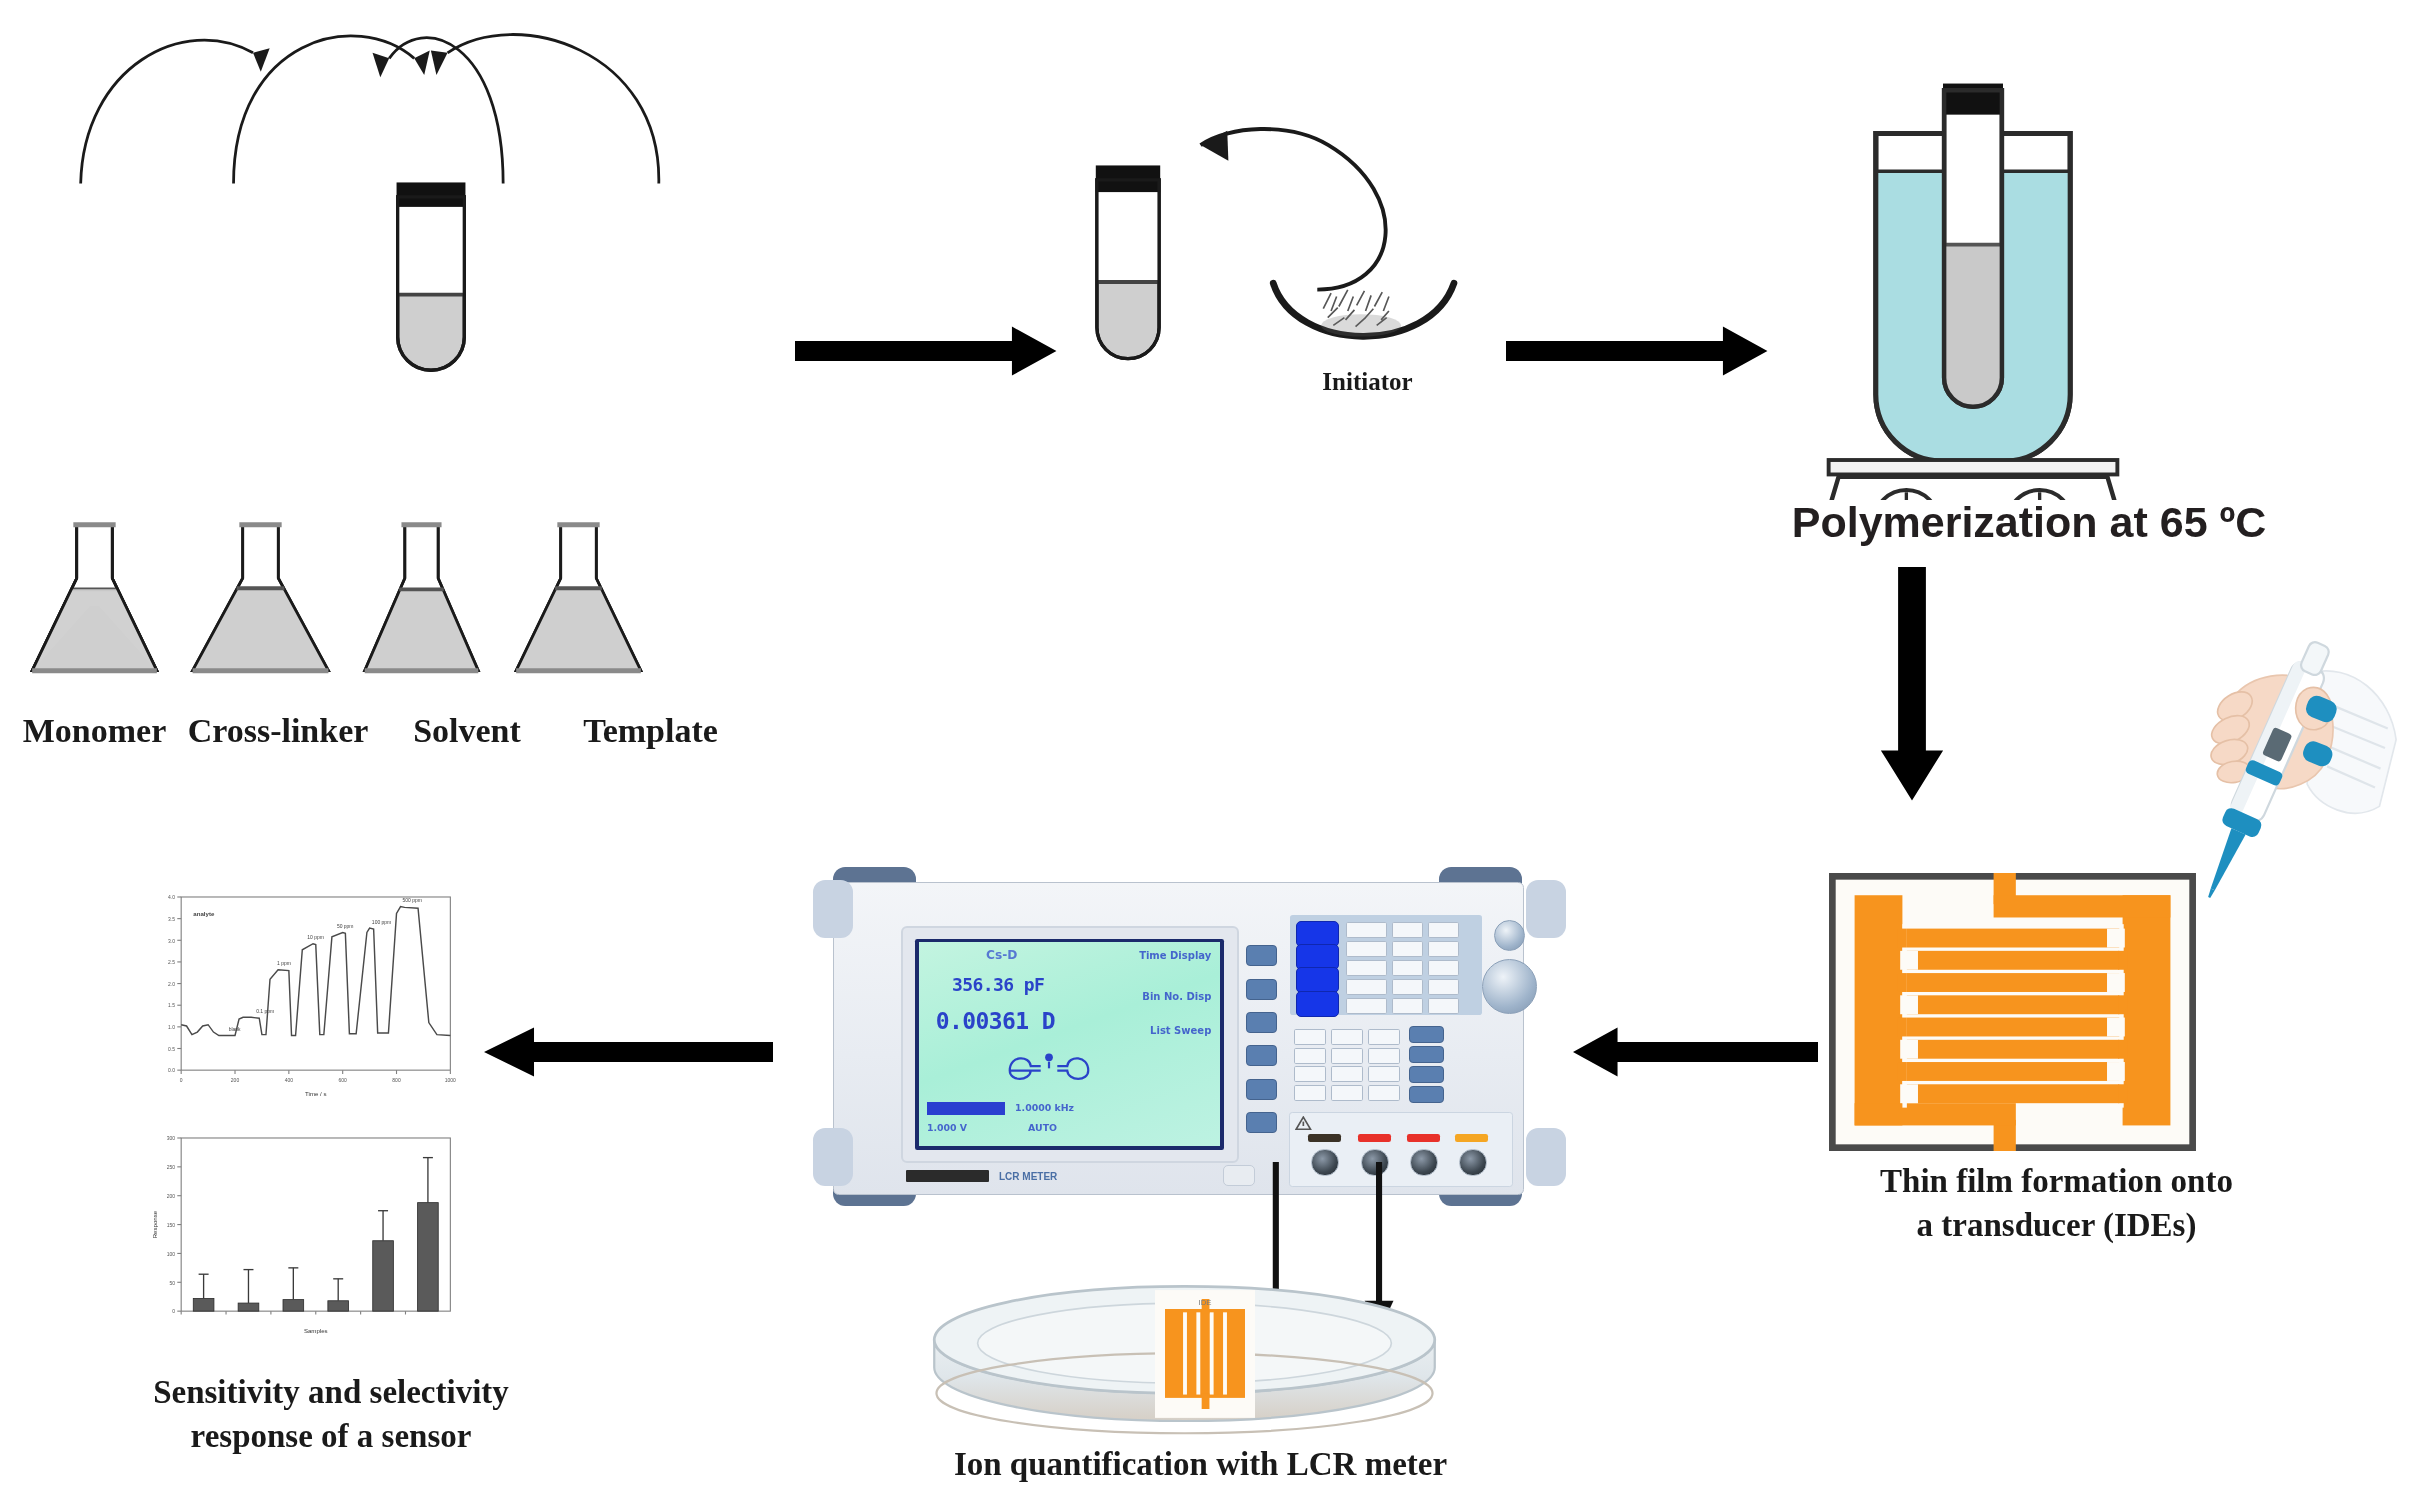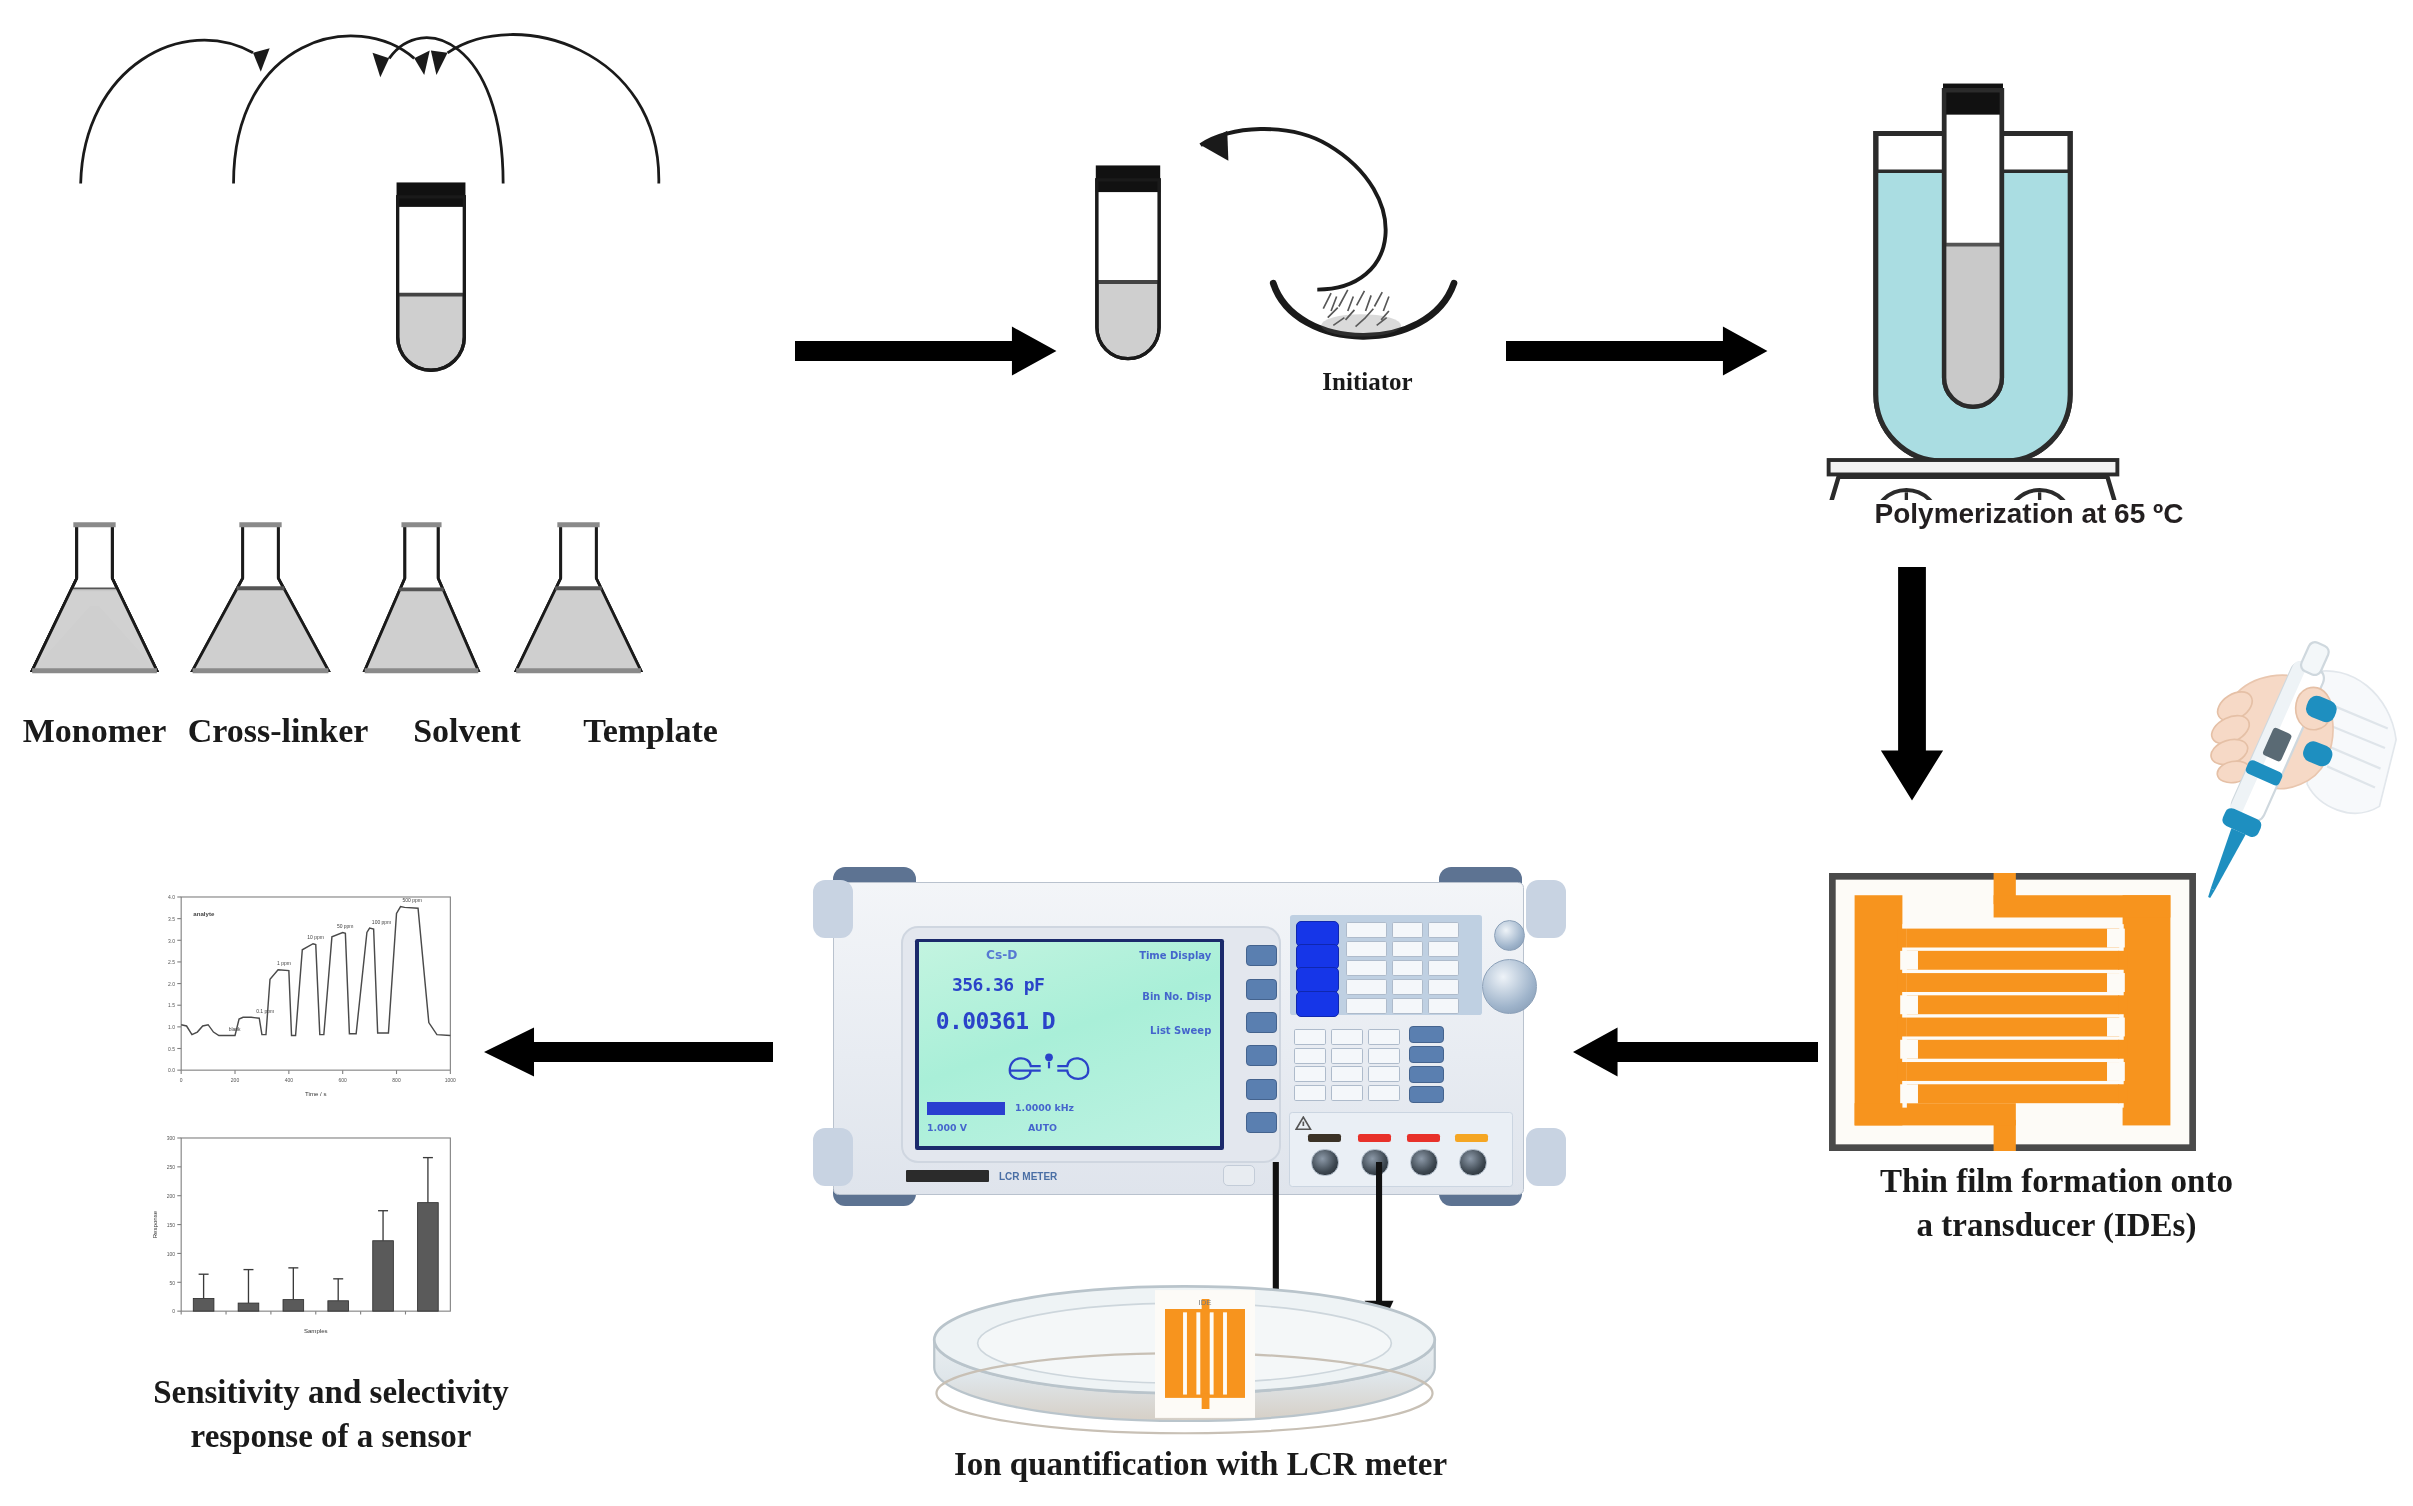--- a/index.html
+++ b/index.html
@@ -22,21 +22,21 @@
   .barrow svg{display:block}
 
   
   .lcr{position:absolute;}
   .lcr-body{position:absolute;left:33px;top:14.5px;width:689px;height:311px;
      background:linear-gradient(180deg,#f3f5f8 0%,#e8ecf2 55%,#dfe4ec 100%);
      border:1.7px solid #b9c2ce;border-radius:5.6px;}
   .bumper{position:absolute;width:83px;height:67px;background:#5d7392;border-radius:12.2px;}
   .bumper.in{background:#c8d3e2;}
   .screen-bezel{position:absolute;left:67px;top:43px;width:334px;height:233px;
-     background:#e3e7ee;border:2.8px solid #cfd6e0;border-radius:17px;padding-left:42px;}
+     background:#e3e7ee;border:2.8px solid #cfd6e0;border-radius:6px;}
   .screen{position:absolute;left:12.2px;top:11px;width:309px;height:211px;
      background:#1b2a6b;border-radius:2.2px;padding:3.9px;box-sizing:border-box;}
   .lcd{width:100%;height:100%;background:linear-gradient(160deg,#c3f4e0 0%,#a9efd8 45%,#bdf2e2 100%);
      position:relative;overflow:hidden;}
   .lcd .big{position:absolute;left:33px;top:32px;font-family:"DejaVu Sans Mono",monospace;
      font-weight:bold;font-size:18px;color:#2a43c9;letter-spacing:-0.6px;}
   .lcd .d2{position:absolute;left:16.7px;top:66px;font-family:"DejaVu Sans Mono",monospace;
      font-weight:bold;font-size:23px;color:#2a43c9;letter-spacing:-0.6px;}
   .lcd .top-title{position:absolute;left:67px;top:5.6px;font-size:12.2px;color:#3550cf;
      font-family:"DejaVu Sans",sans-serif;font-weight:bold;opacity:.75;}
@@ -207,21 +207,21 @@
       <circle cx="440" cy="800" r="58" fill="#fff" stroke="#2b2b2b" stroke-width="7"></circle>
       <g stroke="#2b2b2b" stroke-width="6">
         <path d="M200 746 v20 M200 834 v20 M148 800 h20 M232 800 h20"></path>
         <path d="M440 746 v20 M440 834 v20 M388 800 h20 M472 800 h20"></path>
       </g>
       <rect x="55" y="880" width="120" height="22" fill="#e9e9e9" stroke="#2b2b2b" stroke-width="7"></rect>
       <rect x="465" y="880" width="120" height="22" fill="#e9e9e9" stroke="#2b2b2b" stroke-width="7"></rect>
     </svg>
   </div>
 
-  <div class="lbl lbl-sans" style="left:1701px;top:497px;width:656px;font-size:28px">Polymerization at 65 ºC</div>
+  <div class="lbl lbl-sans" style="left:1701px;top:497px;width:656px;font-size:43px">Polymerization at 65 ºC</div>
 
   <div class="abs barrow" style="left:1873px;top:567px">
     <svg width="78" height="239" viewBox="0 0 140 430">
       <path d="M45 0 L95 0 L95 330 L126 330 L70 420 L14 330 L45 330 Z" fill="#000"></path>
     </svg>
   </div>
 
   <div class="abs hand" style="left:2168px;top:623px">
     <svg width="245" height="289" viewBox="0 0 440 520">
 

